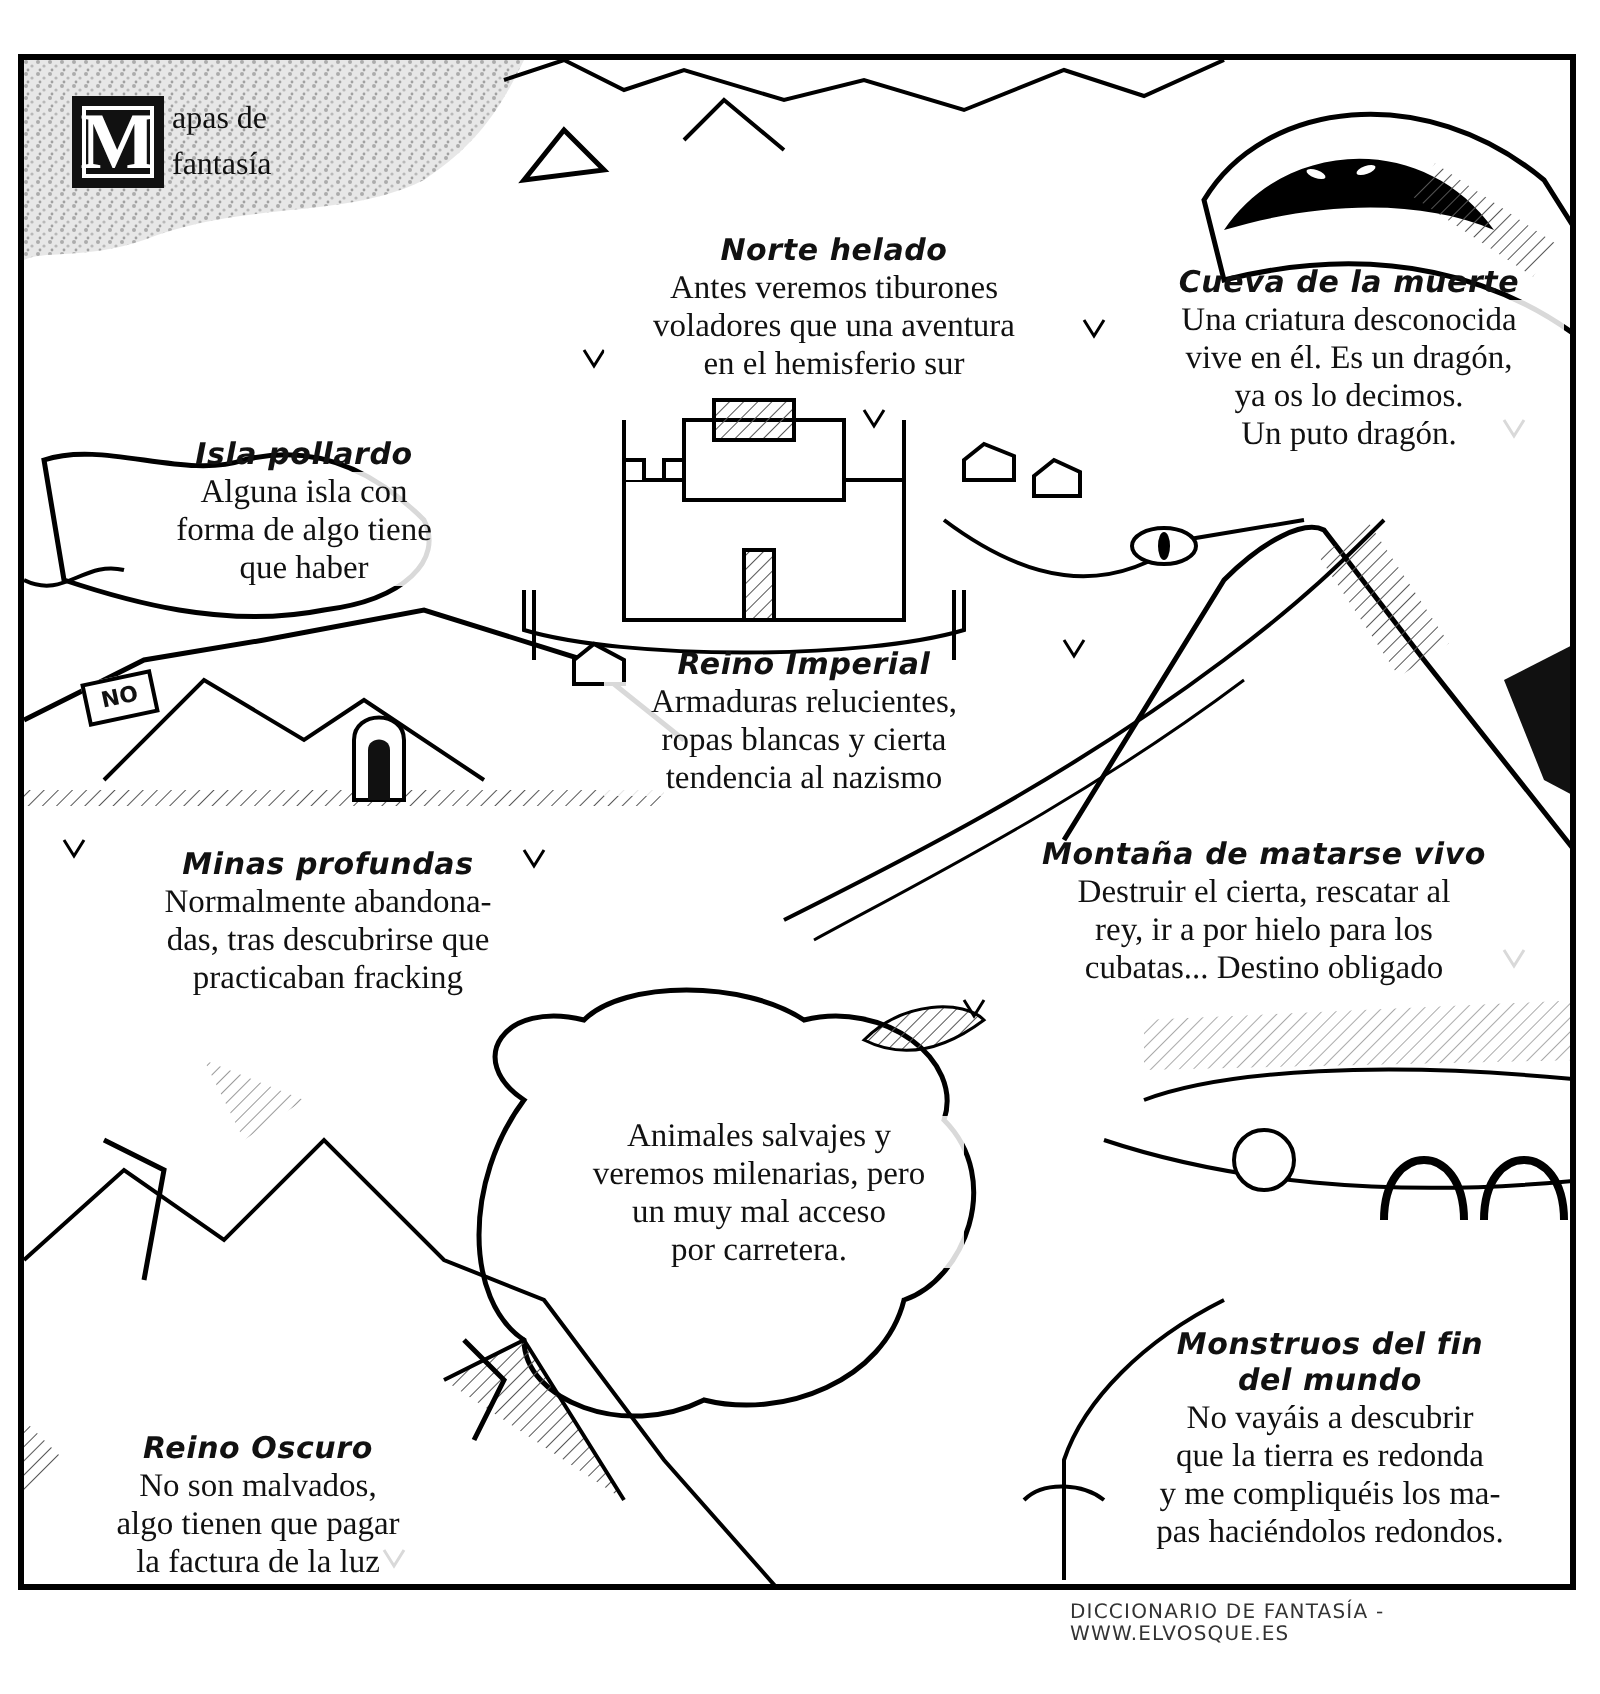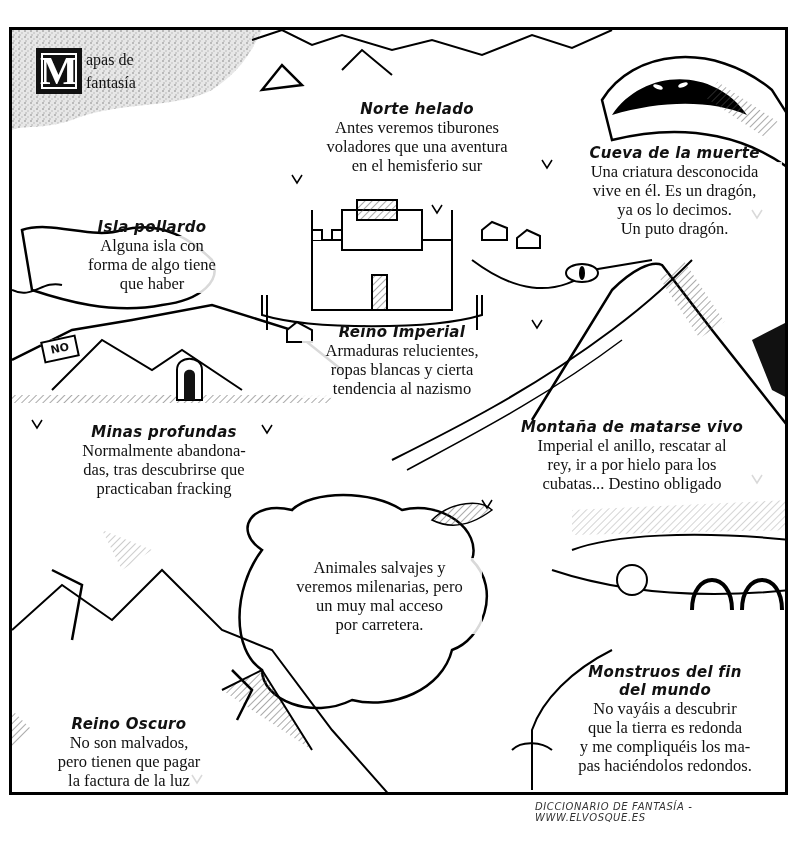--- a/index.html
+++ b/index.html
@@ -10,21 +10,21 @@
   .label .name { font-family:"DejaVu Sans", sans-serif; font-style:italic; font-weight:bold; font-size:15px; letter-spacing:0.3px; line-height:18px; }
   .label .desc { font-family:"Liberation Serif", serif; font-size:16.5px; line-height:19px; white-space:pre-line; background:rgba(255,255,255,0.85); }
   .title-block { position:absolute; left:24px; top:18px; display:flex; align-items:flex-start; }
   .dropcap { width:42px; height:42px; background:#111; color:#fff; font-family:"Liberation Serif", serif; font-size:40px; line-height:42px; text-align:center; font-weight:bold; border:2px solid #111; box-shadow: inset 0 0 0 3px #111, inset 0 0 0 5px #fff; }
   .title-text { font-family:"Liberation Serif", serif; font-size:16px; line-height:23px; margin-left:4px; }
   .pixel-blur { position:absolute; left:16px; top:110px; width:190px; height:70px;
     background:
       repeating-linear-gradient(0deg, rgba(0,0,0,0.0) 0 10px, rgba(255,255,255,0.15) 10px 11px),
       repeating-linear-gradient(90deg, rgba(0,0,0,0.0) 0 10px, rgba(255,255,255,0.15) 10px 11px);
   }
-  .credit { position:absolute; left:535px; top:801px; font-family:"DejaVu Sans", sans-serif; font-style:italic; font-size:10px; letter-spacing:0.6px; color:#333; text-transform:uppercase; }
+  .credit { position:absolute; left:535px; top:801px; font-family:"DejaVu Sans", sans-serif; font-size:10px; letter-spacing:0.6px; color:#333; text-transform:uppercase; }
   .sign { position:absolute; left:30px; top:308px; width:32px; height:18px; border:2px solid #000; transform:rotate(-12deg); font-family:"DejaVu Sans", sans-serif; font-weight:bold; font-size:11px; text-align:center; line-height:18px; background:#fff; }
 </style>
 </head>
 <body>
 
 <div class="panel">
   <svg class="map" viewBox="0 0 779 768">
     <defs>
       <pattern id="hatch" width="5" height="5" patternUnits="userSpaceOnUse" patternTransform="rotate(45)">
         <line x1="0" y1="0" x2="0" y2="5" stroke="#555" stroke-width="1"></line>
@@ -128,28 +128,28 @@
   <div class="sign">NO</div>
 
   <div class="title-block">
     <div class="dropcap">M</div>
     <div class="title-text">
       <div>apas de</div>
       <div>fantasía</div>
     </div>
   </div>
 
-  <div class="label" style="left:290px; top:70px; width:230px;">
+  <div class="label" style="left:290px; top:86px; width:230px;">
     <div class="name">Norte helado</div>
     <div class="desc">Antes veremos tiburones
 voladores que una aventura
 en el hemisferio sur</div>
   </div>
 
-  <div class="label" style="left:555px; top:114px; width:215px;">
+  <div class="label" style="left:555px; top:102px; width:215px;">
     <div class="name">Cueva de la muerte</div>
     <div class="desc">Una criatura desconocida
 vive en él. Es un dragón,
 ya os lo decimos.
 Un puto dragón.</div>
   </div>
 
   <div class="label" style="left:55px; top:188px; width:170px;">
     <div class="name">Isla pollardo</div>
     <div class="desc">Alguna isla con
@@ -166,36 +166,36 @@
 
   <div class="label" style="left:47px; top:393px; width:210px;">
     <div class="name">Minas profundas</div>
     <div class="desc">Normalmente abandona-
 das, tras descubrirse que
 practicaban fracking</div>
   </div>
 
   <div class="label" style="left:480px; top:388px; width:280px;">
     <div class="name">Montaña de matarse vivo</div>
-    <div class="desc">Imperial el anillo, rescatar al
+    <div class="desc">Destruir el cierta, rescatar al
 rey, ir a por hielo para los
 cubatas... Destino obligado</div>
   </div>
 
   <div class="label" style="left:265px; top:528px; width:205px;">
     <div class="desc">Animales salvajes y
 veremos milenarias, pero
 un muy mal acceso
 por carretera.</div>
   </div>
 
   <div class="label" style="left:22px; top:661px; width:190px;margin-top:24px;">
     <div class="name">Reino Oscuro</div>
     <div class="desc">No son malvados,
-pero tienen que pagar
+algo tienen que pagar
 la factura de la luz</div>
   </div>
 
   <div class="label" style="left:548px; top:633px; width:210px;">
     <div class="name" style="white-space:pre-line;">Monstruos del fin
 del mundo</div>
     <div class="desc">No vayáis a descubrir
 que la tierra es redonda
 y me compliquéis los ma-
 pas haciéndolos redondos.</div>

